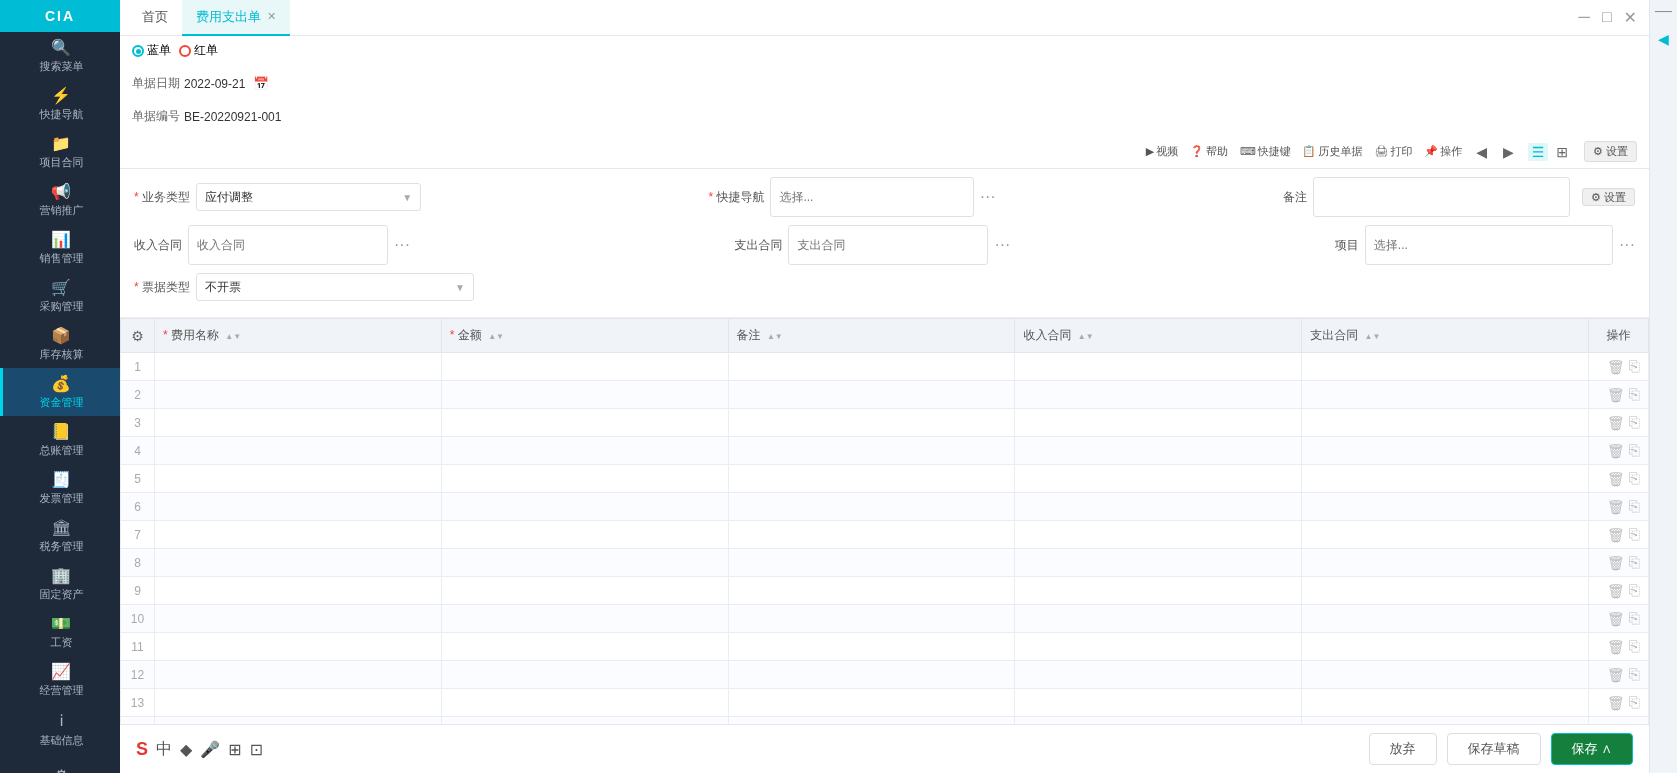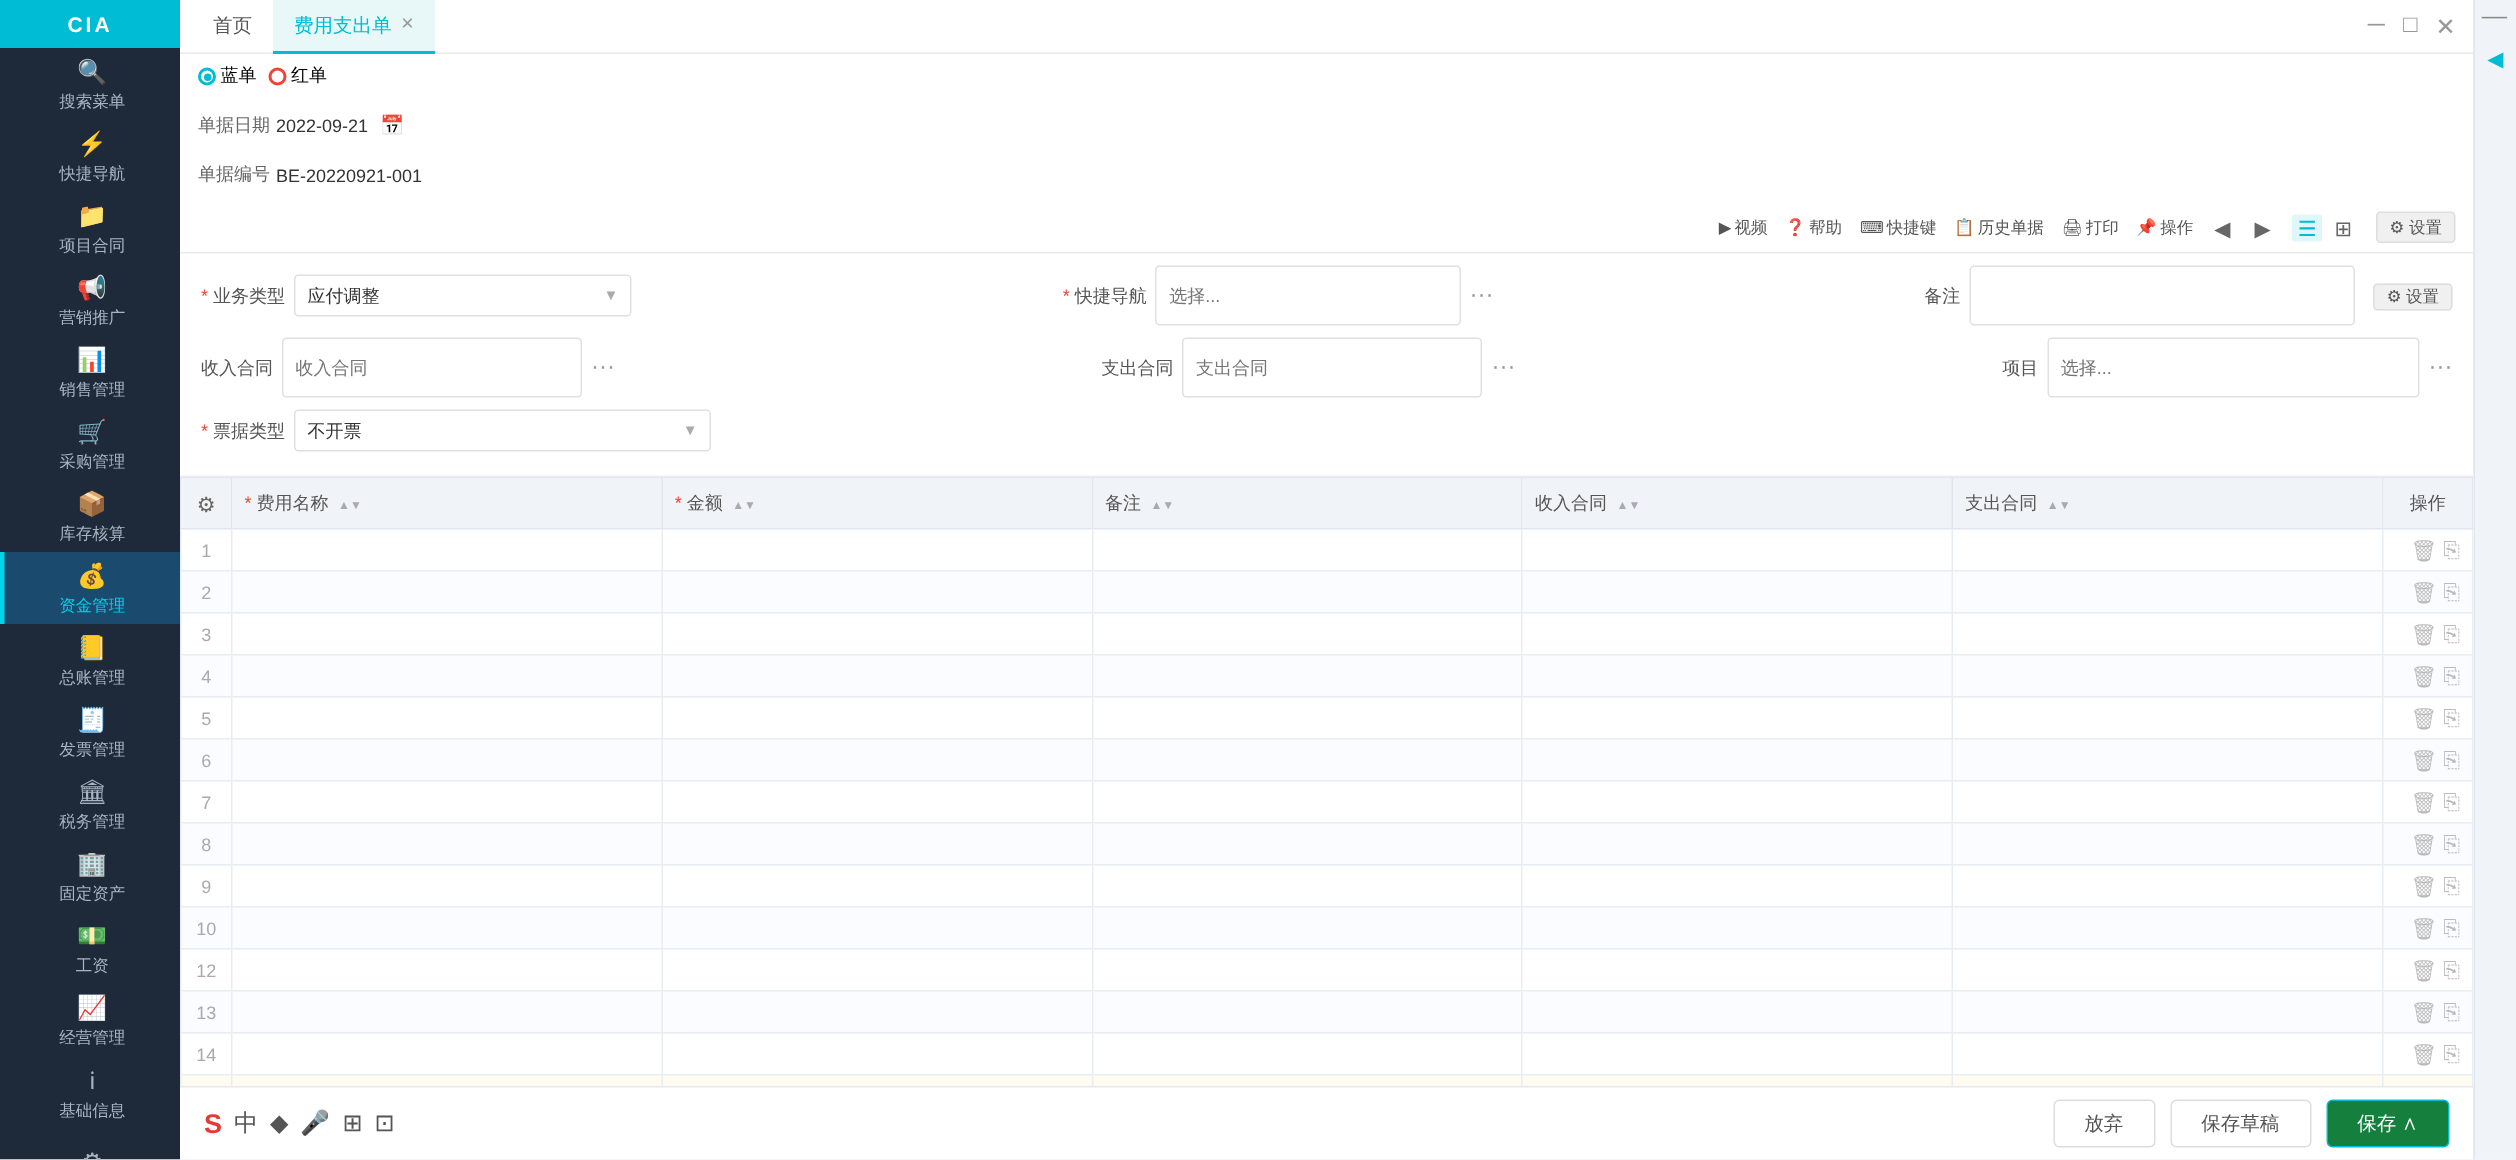--- a/index.html
+++ b/index.html
@@ -576,20 +576,34 @@
     <td><input style="width: 100%; border: none; background: transparent; outline: none;"></td>
     <td><input style="width: 100%; border: none; background: transparent; outline: none;"></td>
     <td class="op-cell">
       <div class="op-icons">
         <span class="op-icon">🗑</span>
         <span class="op-icon">⎘</span>
       </div>
     </td>
   </tr>
           <tr>
+    <td class="row-num">11</td>
+    <td><input style="width: 100%; border: none; background: transparent; outline: none;"></td>
+    <td><input style="width: 100%; border: none; background: transparent; outline: none; text-align: right;"></td>
+    <td><input style="width: 100%; border: none; background: transparent; outline: none;"></td>
+    <td><input style="width: 100%; border: none; background: transparent; outline: none;"></td>
+    <td><input style="width: 100%; border: none; background: transparent; outline: none;"></td>
+    <td class="op-cell">
+      <div class="op-icons">
+        <span class="op-icon">🗑</span>
+        <span class="op-icon">⎘</span>
+      </div>
+    </td>
+  </tr>
+          <tr>
     <td class="row-num">12</td>
     <td><input style="width: 100%; border: none; background: transparent; outline: none;"></td>
     <td><input style="width: 100%; border: none; background: transparent; outline: none; text-align: right;"></td>
     <td><input style="width: 100%; border: none; background: transparent; outline: none;"></td>
     <td><input style="width: 100%; border: none; background: transparent; outline: none;"></td>
     <td><input style="width: 100%; border: none; background: transparent; outline: none;"></td>
     <td class="op-cell">
       <div class="op-icons">
         <span class="op-icon">🗑</span>
         <span class="op-icon">⎘</span>

